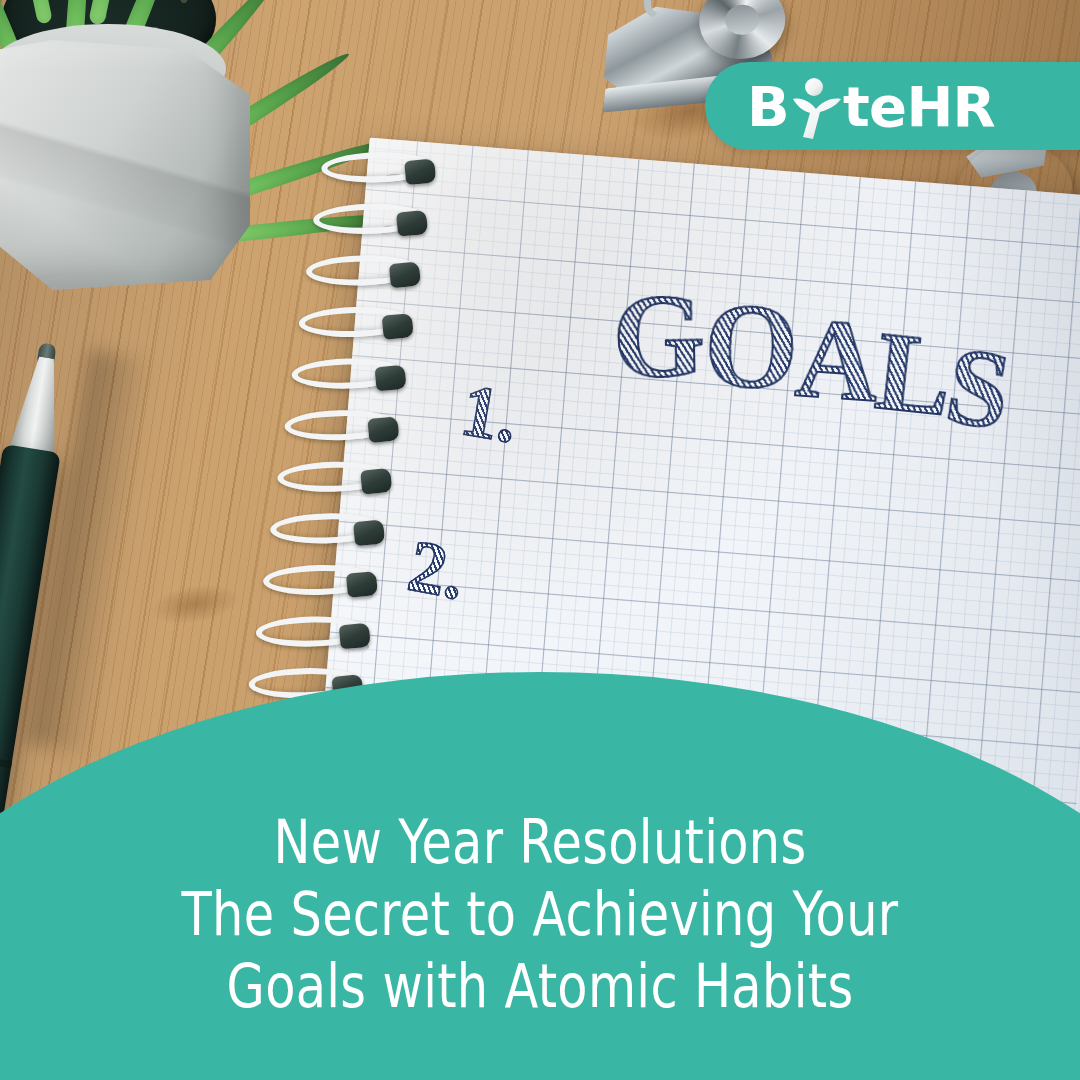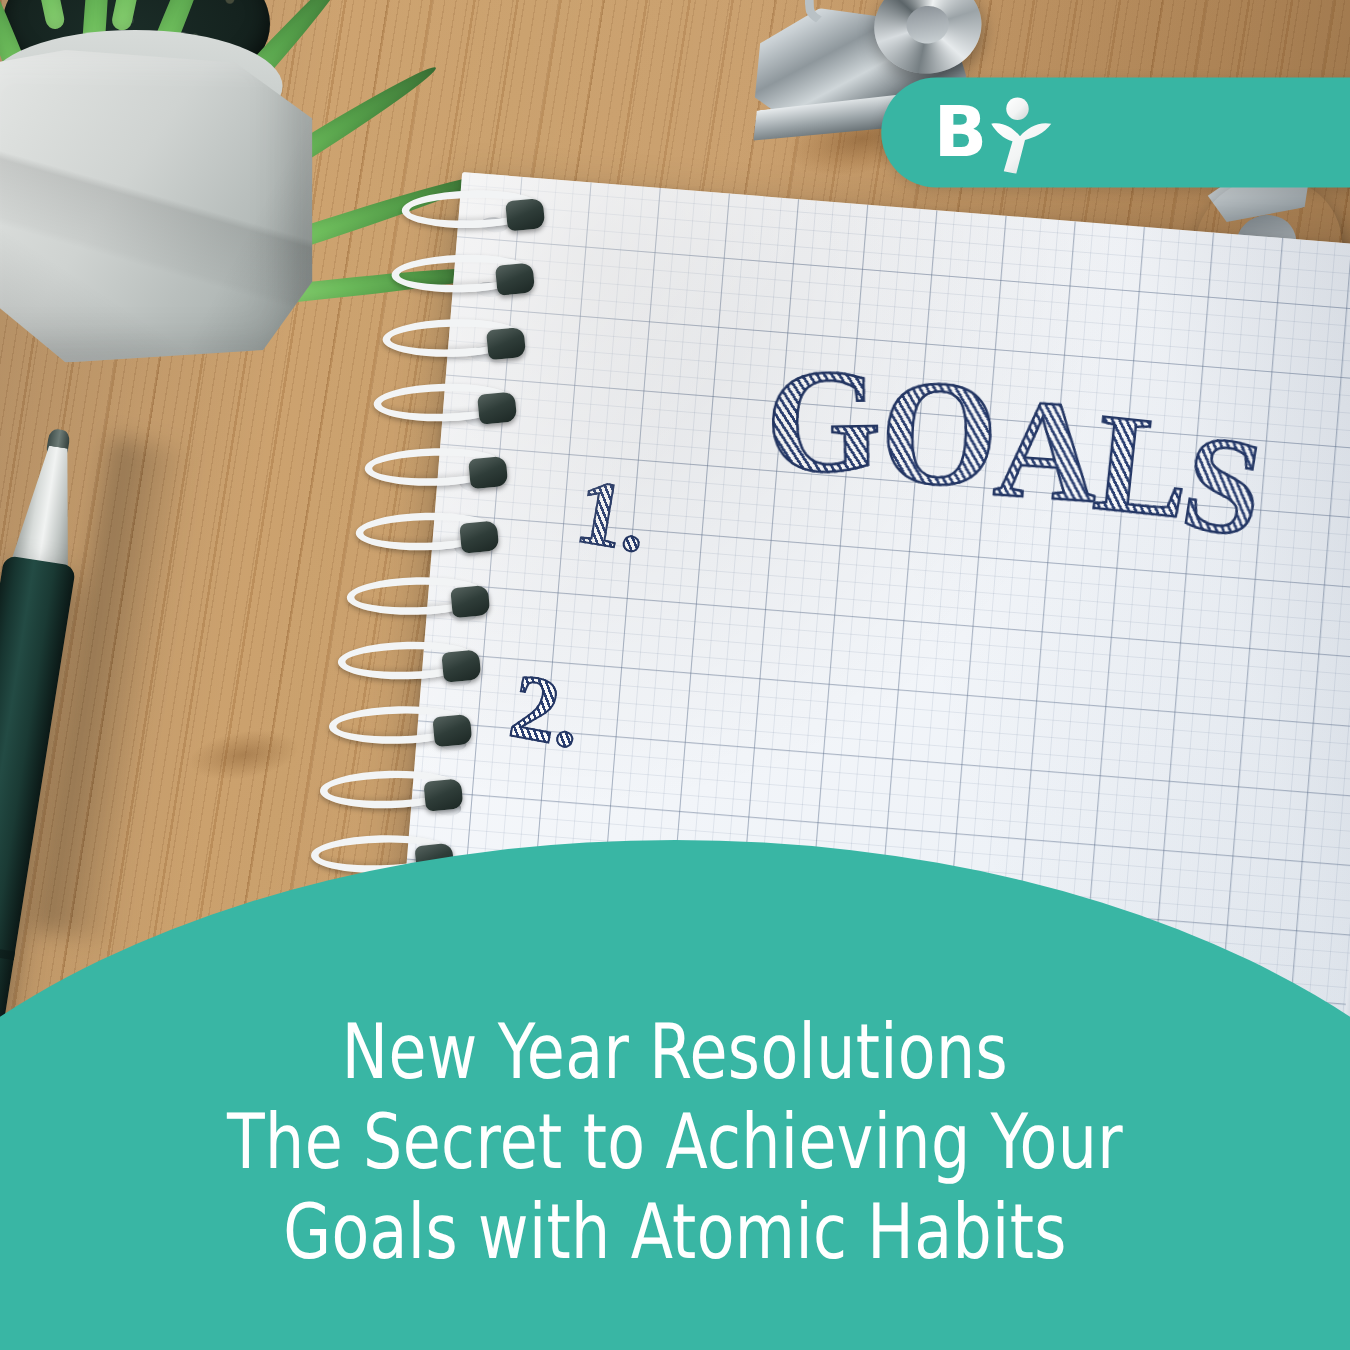--- a/index.html
+++ b/index.html
@@ -453,20 +453,21 @@
             <linearGradient id="gy" x1="0" y1="0" x2="1" y2="1">
               <stop offset="0" stop-color="#ffffff"></stop>
               <stop offset="0.55" stop-color="#f2f4f4"></stop>
               <stop offset="1" stop-color="#c9d2d1"></stop>
             </linearGradient>
           </defs>
           <circle cx="25" cy="10" r="9" fill="url(#gy)"></circle>
           <path d="M4 22 C14 20, 22 26, 27 32 C33 25, 42 20, 52 22 C46 30, 38 33, 31 35 L24 62 L14 60 L21 36 C14 34, 8 29, 4 22 Z" fill="url(#gy)"></path>
         </svg>
       </span>
+      <span>teHR</span>
     </div>
   </div>
 
   <div class="banner"></div>
   <div class="banner-text">
     <span class="ln">New Year Resolutions</span>
     <span class="ln">The Secret to Achieving Your</span>
     <span class="ln">Goals with Atomic Habits</span>
   </div>
 

